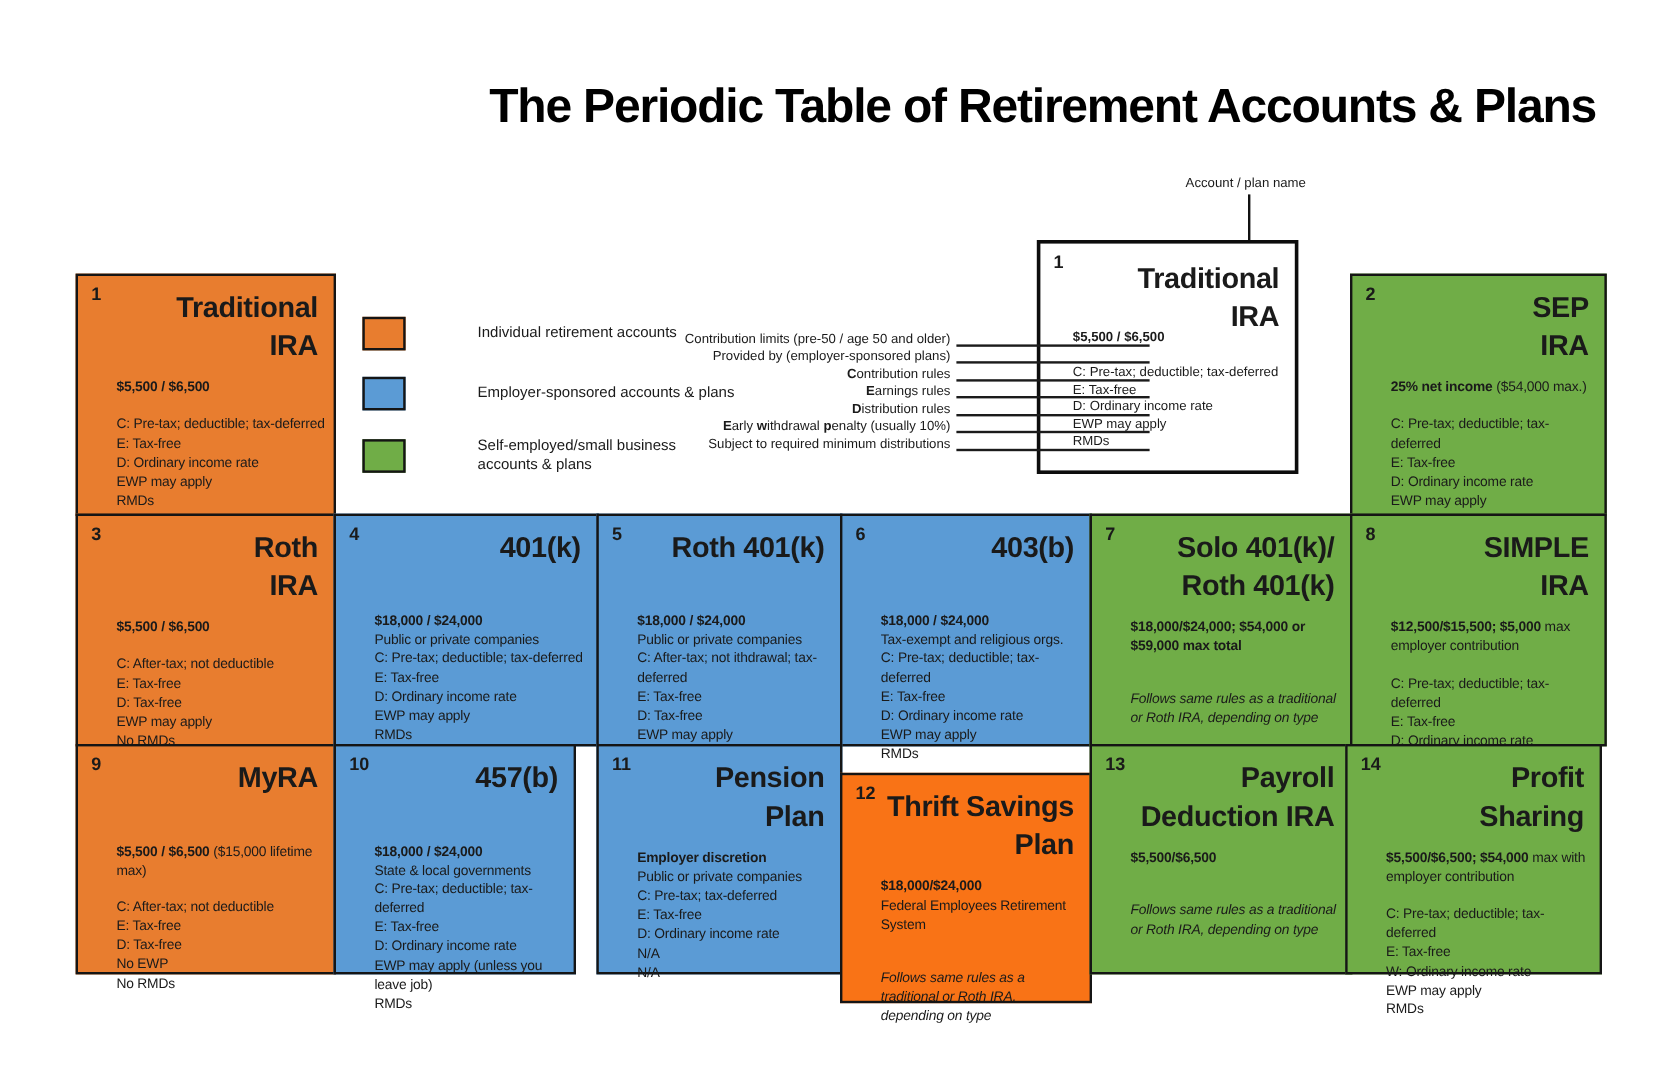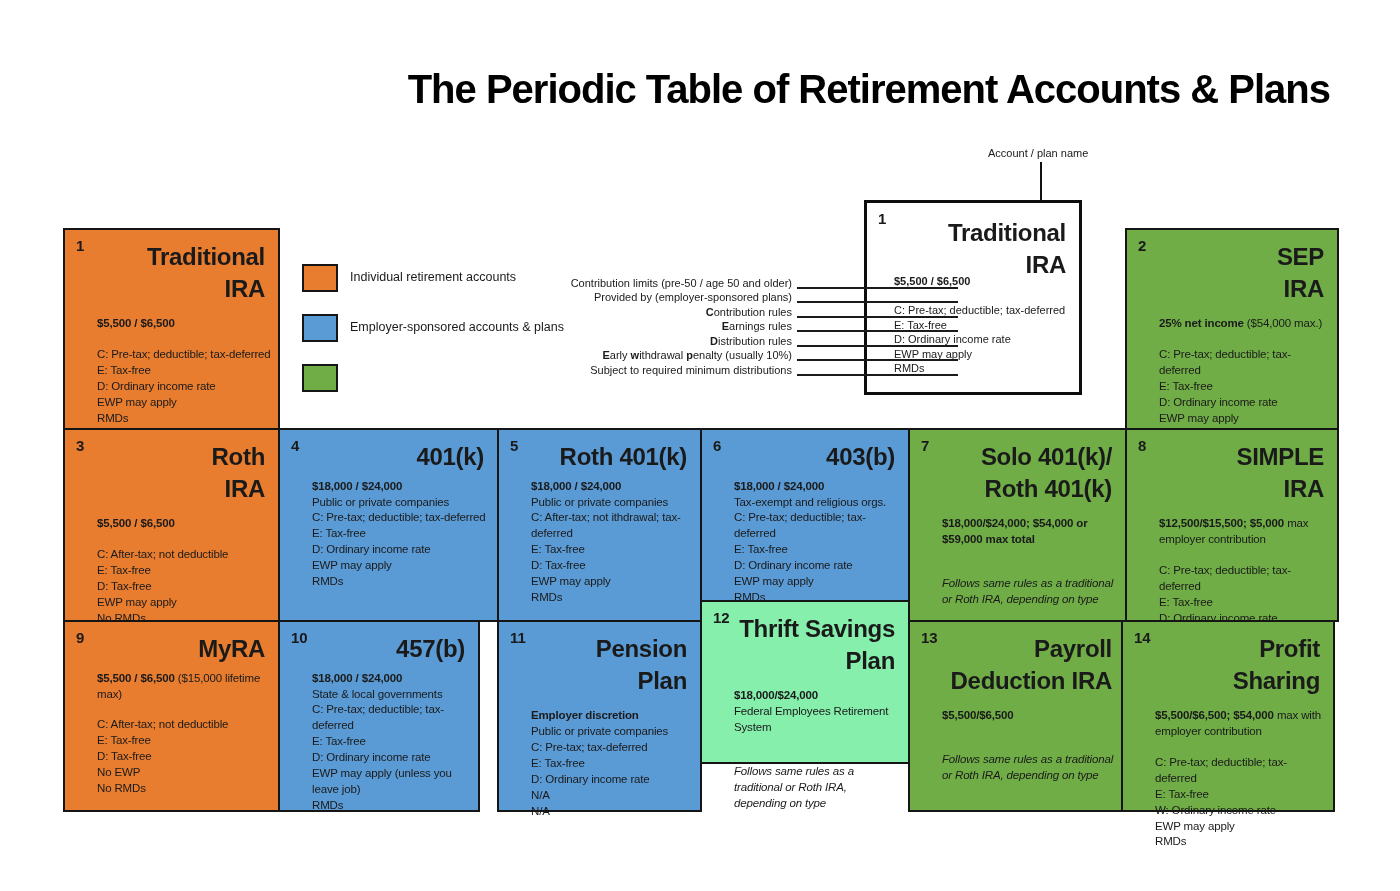--- a/index.html
+++ b/index.html
@@ -6,21 +6,21 @@
   body{
     width:1400px;height:891px;background:#ffffff;position:relative;
     font-family:"Liberation Sans", sans-serif;color:#1a1a1a;overflow:hidden;
   }
   .page-title{
     position:absolute;top:67px;left:0;width:1330px;text-align:right;
     font-size:40px;font-weight:600;letter-spacing:-1px;color:#000;
   }
   
   .legend{position:absolute;left:302px;top:264px;}
-  .legend-item{display:flex;align-items:center;margin-bottom:22px;}
+  .legend-item{display:flex;align-items:center;margin-bottom:22px;gap:48px;}
   .swatch{width:36px;height:28px;border:2px solid #151515;margin-right:12px;flex:none;box-sizing:border-box;}
   .legend-label{font-size:12.5px;line-height:1.25;white-space:pre-line;}
   
   .example{
     position:absolute;left:864px;top:200px;width:218px;height:195px;
     background:#fff;border:3px solid #0d0d0d;box-sizing:border-box;
   }
   .pointer-label{position:absolute;left:988px;top:147px;font-size:11px;white-space:nowrap;}
   .pointer-line{position:absolute;left:1040px;top:162px;width:2px;height:44px;background:#111;}
   .num{position:absolute;top:7px;left:11px;font-size:15px;font-weight:bold;}
@@ -32,40 +32,42 @@
   .callout{height:14.5px;display:flex;align-items:flex-end;font-size:11px;}
   .callout .lbl{width:252px;flex:none;text-align:right;white-space:nowrap;}
   .callout .line{flex:1;margin-left:5px;border-top:2px solid #1b1b1b;height:0;}
   
   .cell{position:absolute;border:2px solid #151515;box-sizing:border-box;}
   .cell-title{margin-top:11px;padding:0 13px 0 16px;text-align:right;font-size:24px;font-weight:bold;
     line-height:1.32;white-space:pre-line;letter-spacing:-0.3px;}
   .cbody{padding:0 6px 0 32px;font-size:11.5px;line-height:1.38;letter-spacing:-0.15px;}
   .stat{font-weight:normal;}
   .stat.after-two{margin-top:12px;}
-  .stat.after-one{margin-top:6px;}
+  .stat.after-one{margin-top:38px;}
   .rules.gap{margin-top:15px;}
   .note{margin-top:28px;font-style:italic;}
 </style>
 </head>
 <body>
 
 <div class="page-title">The Periodic Table of Retirement Accounts &amp; Plans</div>
 
 <div class="legend" id="legend">
     <div class="legend-item">
       <span class="swatch" style="background: rgb(232, 125, 47);"></span>
       <span class="legend-label">Individual retirement accounts</span>
     </div>
     <div class="legend-item">
       <span class="swatch" style="background: rgb(91, 155, 213);"></span>
       <span class="legend-label">Employer-sponsored accounts &amp; plans</span>
     </div>
     <div class="legend-item">
       <span class="swatch" style="background: rgb(112, 173, 71);"></span>
+      <span class="legend-label">Self-employed/small business
+accounts &amp; plans</span>
     </div>
   </div>
 
 <div class="pointer-label">Account / plan name</div>
 <div class="pointer-line"></div>
 
 <div class="example">
   <span class="num">1</span>
   <div class="ex-title" id="ex-title">Traditional
 IRA</div>
@@ -278,21 +280,21 @@
         <div class="provider">Public or private companies</div>
         <div class="rules">
           <div class="rule">C: Pre-tax; tax-deferred</div>
           <div class="rule">E: Tax-free</div>
           <div class="rule">D: Ordinary income rate</div>
           <div class="rule">N/A</div>
           <div class="rule">N/A</div>
         </div>
       </div>
     </div>
-    <div class="cell" style="left: 700px; top: 600px; width: 210px; height: 164px; background: #86efac;">
+    <div class="cell" style="left: 700px; top: 644px; width: 210px; height: 192px; background: #f97316;">
       <span class="num">12</span>
       <div class="cell-title">Thrift Savings
 Plan</div>
       <div class="cbody">
         <div class="stat after-two"><b>$18,000/$24,000</b></div>
         <div class="provider">Federal Employees Retirement System</div>
         <div class="note">Follows same rules as a traditional or Roth IRA, depending on type</div>
       </div>
     </div>
     <div class="cell" style="left: 908px; top: 620px; width: 219px; height: 192px; background: rgb(112, 173, 71);">

